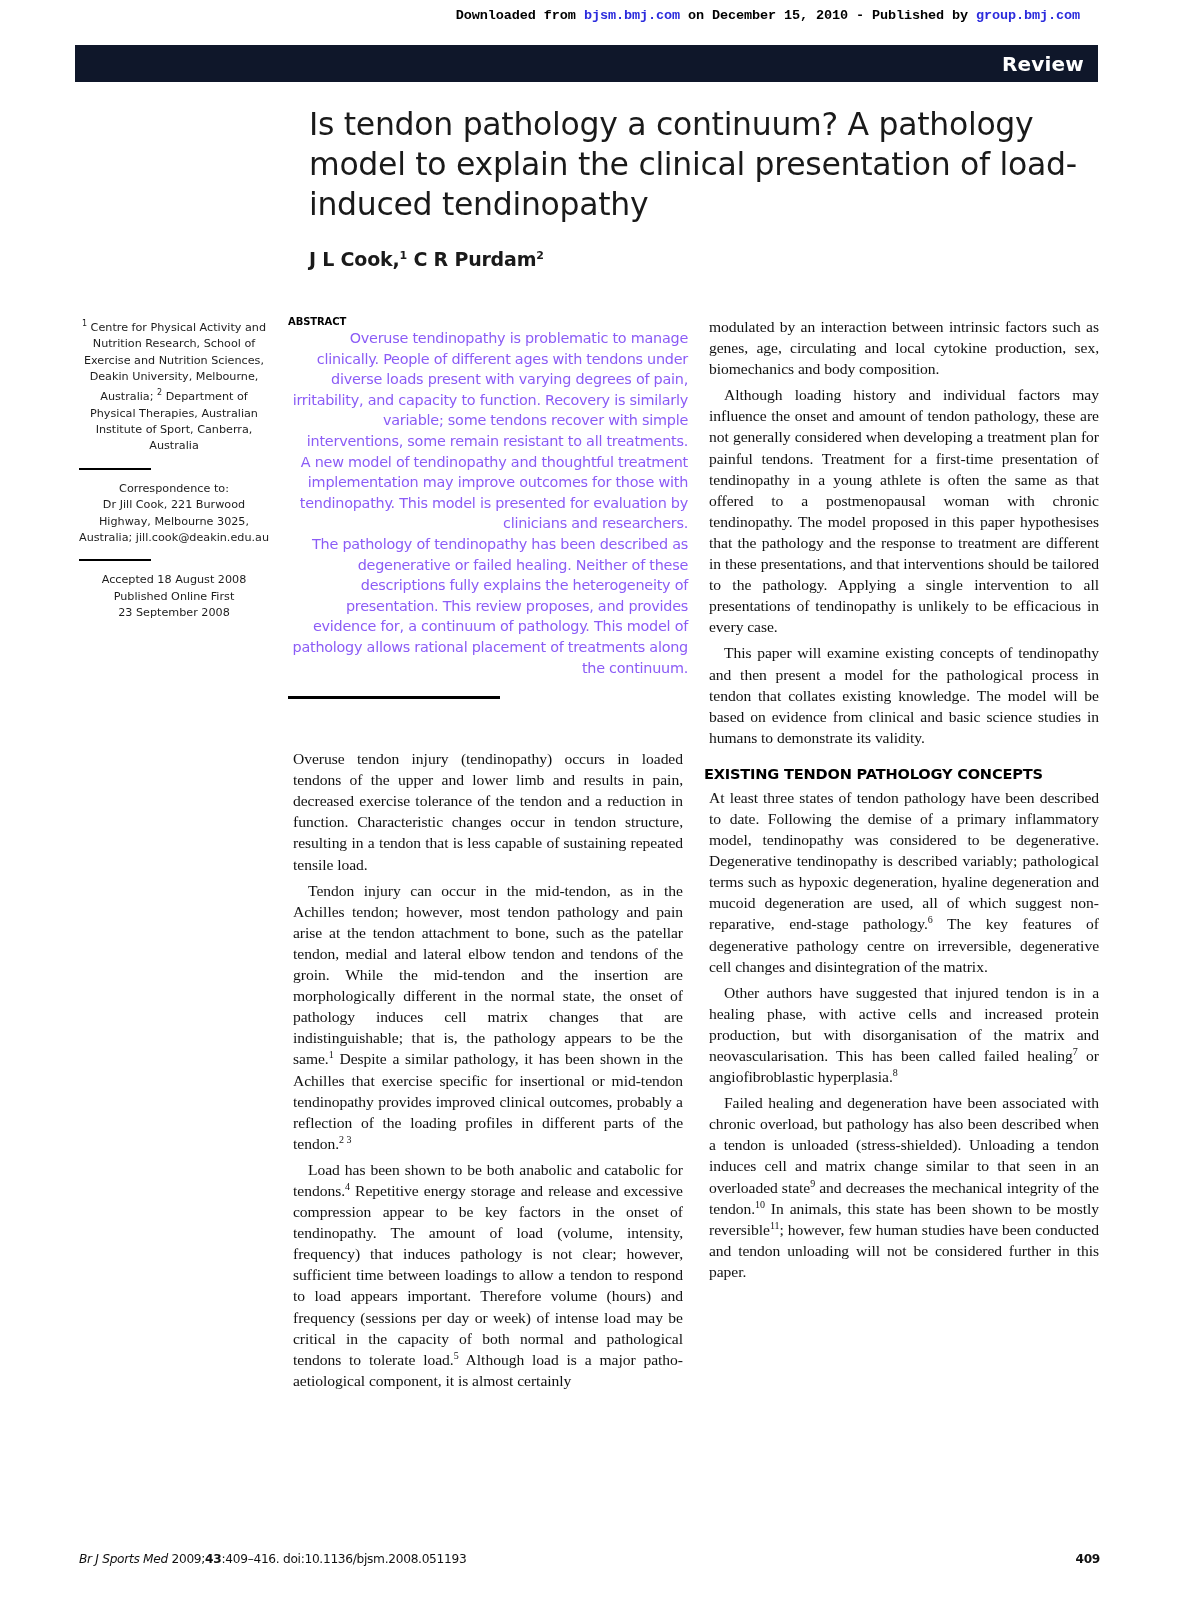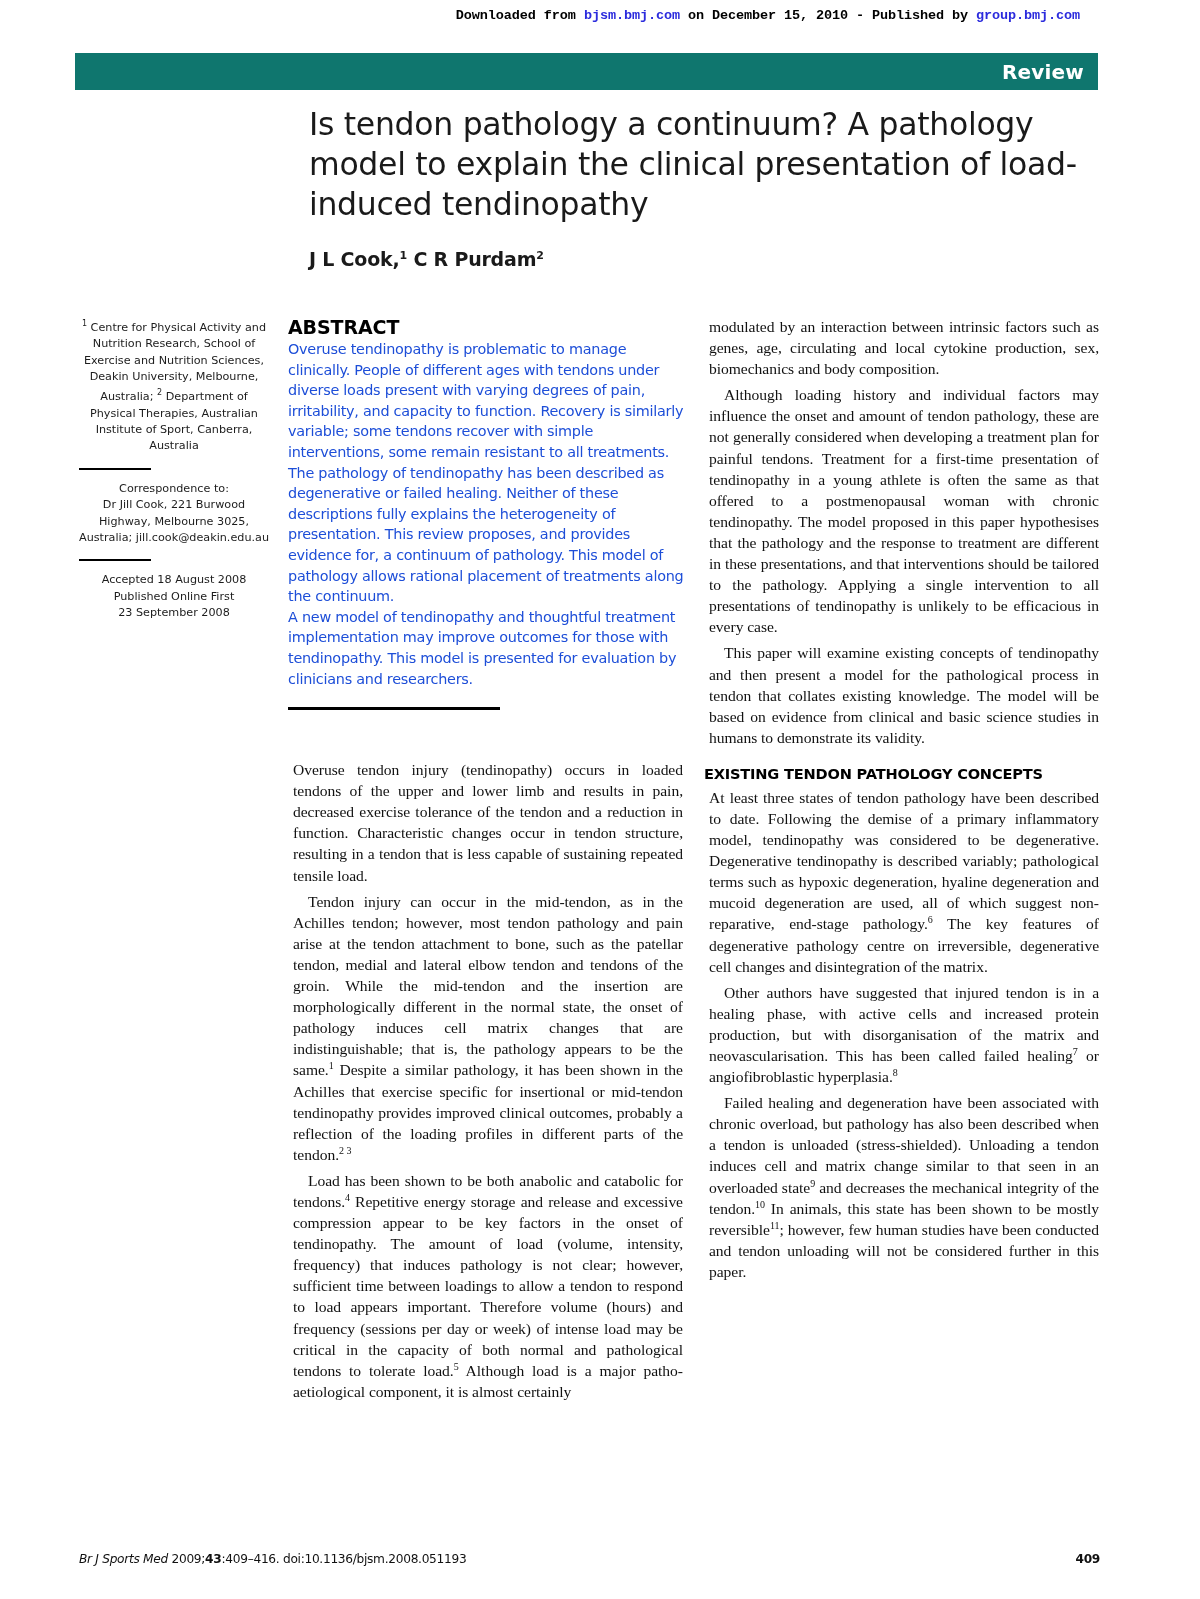--- a/index.html
+++ b/index.html
@@ -30,25 +30,25 @@
     color: #000;
     white-space: nowrap;
   }
   .dl-banner .lnk {
     color: #2b2bdd;
   }
 
   
   .review-bar {
     position: absolute;
-    top: 53px;
+    top: 45px;
     left: 75px;
     width: 1023px;
     height: 37px;
-    background: #0f766e;
+    background: #0f172a;
     box-sizing: border-box;
   }
   .review-bar .review-label {
     position: absolute;
     right: 14px;
     top: 7px;
     color: #ffffff;
     font-family: "DejaVu Sans", sans-serif;
     font-size: 20px;
     font-weight: 700;
@@ -107,32 +107,33 @@
   .col {
     position: absolute;
     top: 316px;
     width: 400px;
   }
   .col-left  { left: 288px; }
   .col-right { left: 704px; }
 
   .abstract-head {
     font-family: "DejaVu Sans", sans-serif;
-    font-size: 19px;
+    font-size: 10px;
     font-weight: 700;
     letter-spacing: -0.1px;
     margin: 0 0 1px 0;
   }
   .abstract-body p {
     font-family: "DejaVu Sans", sans-serif;
     font-size: 14.4px;
     line-height: 20.6px;
     letter-spacing: -0.25px;
     margin: 0;
-    color: #1d4ed8;
+    color: #8b5cf6;
+    text-align: right;
   }
   .abs-rule {
     width: 212px;
     height: 3px;
     background: #000;
     margin: 18px 0 0 0;
   }
 
   .body-text {
     font-family: "Liberation Serif", serif;
@@ -200,22 +201,22 @@
   <div class="rule"></div>
   <p>Accepted 18 August 2008</p>
   <p>Published Online First</p>
   <p>23 September 2008</p>
 </div>
 
 <div class="col col-left">
   <div class="abstract-head">ABSTRACT</div>
   <div class="abstract-body">
     <p>Overuse tendinopathy is problematic to manage clinically. People of different ages with tendons under diverse loads present with varying degrees of pain, irritability, and capacity to function. Recovery is similarly variable; some tendons recover with simple interventions, some remain resistant to all treatments.</p>
+    <p>A new model of tendinopathy and thoughtful treatment implementation may improve outcomes for those with tendinopathy. This model is presented for evaluation by clinicians and researchers.</p>
     <p>The pathology of tendinopathy has been described as degenerative or failed healing. Neither of these descriptions fully explains the heterogeneity of presentation. This review proposes, and provides evidence for, a continuum of pathology. This model of pathology allows rational placement of treatments along the continuum.</p>
-    <p>A new model of tendinopathy and thoughtful treatment implementation may improve outcomes for those with tendinopathy. This model is presented for evaluation by clinicians and researchers.</p>
   </div>
   <div class="abs-rule"></div>
 
   <div class="gap-before-intro"></div>
 
   <p class="body-text first">Overuse tendon injury (tendinopathy) occurs in loaded tendons of the upper and lower limb and results in pain, decreased exercise tolerance of the tendon and a reduction in function. Characteristic changes occur in tendon structure, resulting in a tendon that is less capable of sustaining repeated tensile load.</p>
   <p class="body-text indent"><span>Tendon injury can occur in the mid-tendon, as in the Achilles tendon; however, most tendon pathology and pain arise at the tendon attachment to bone, such as the patellar tendon, medial and lateral elbow tendon and tendons of the groin. While the mid-tendon and the insertion are morphologically different in the normal state, the onset of pathology induces cell matrix changes that are indistinguishable; that is, the pathology appears to be the same.</span><sup>1</sup><span> Despite a similar pathology, it has been shown in the Achilles that exercise specific for insertional or mid-tendon tendinopathy provides improved clinical outcomes, probably a reflection of the loading profiles in different parts of the tendon.</span><sup>2 3</sup></p>
   <p class="body-text indent"><span>Load has been shown to be both anabolic and catabolic for tendons.</span><sup>4</sup><span> Repetitive energy storage and release and excessive compression appear to be key factors in the onset of tendinopathy. The amount of load (volume, intensity, frequency) that induces pathology is not clear; however, sufficient time between loadings to allow a tendon to respond to load appears important. Therefore volume (hours) and frequency (sessions per day or week) of intense load may be critical in the capacity of both normal and pathological tendons to tolerate load.</span><sup>5</sup><span> Although load is a major patho-aetiological component, it is almost certainly</span></p>
 </div>
 

